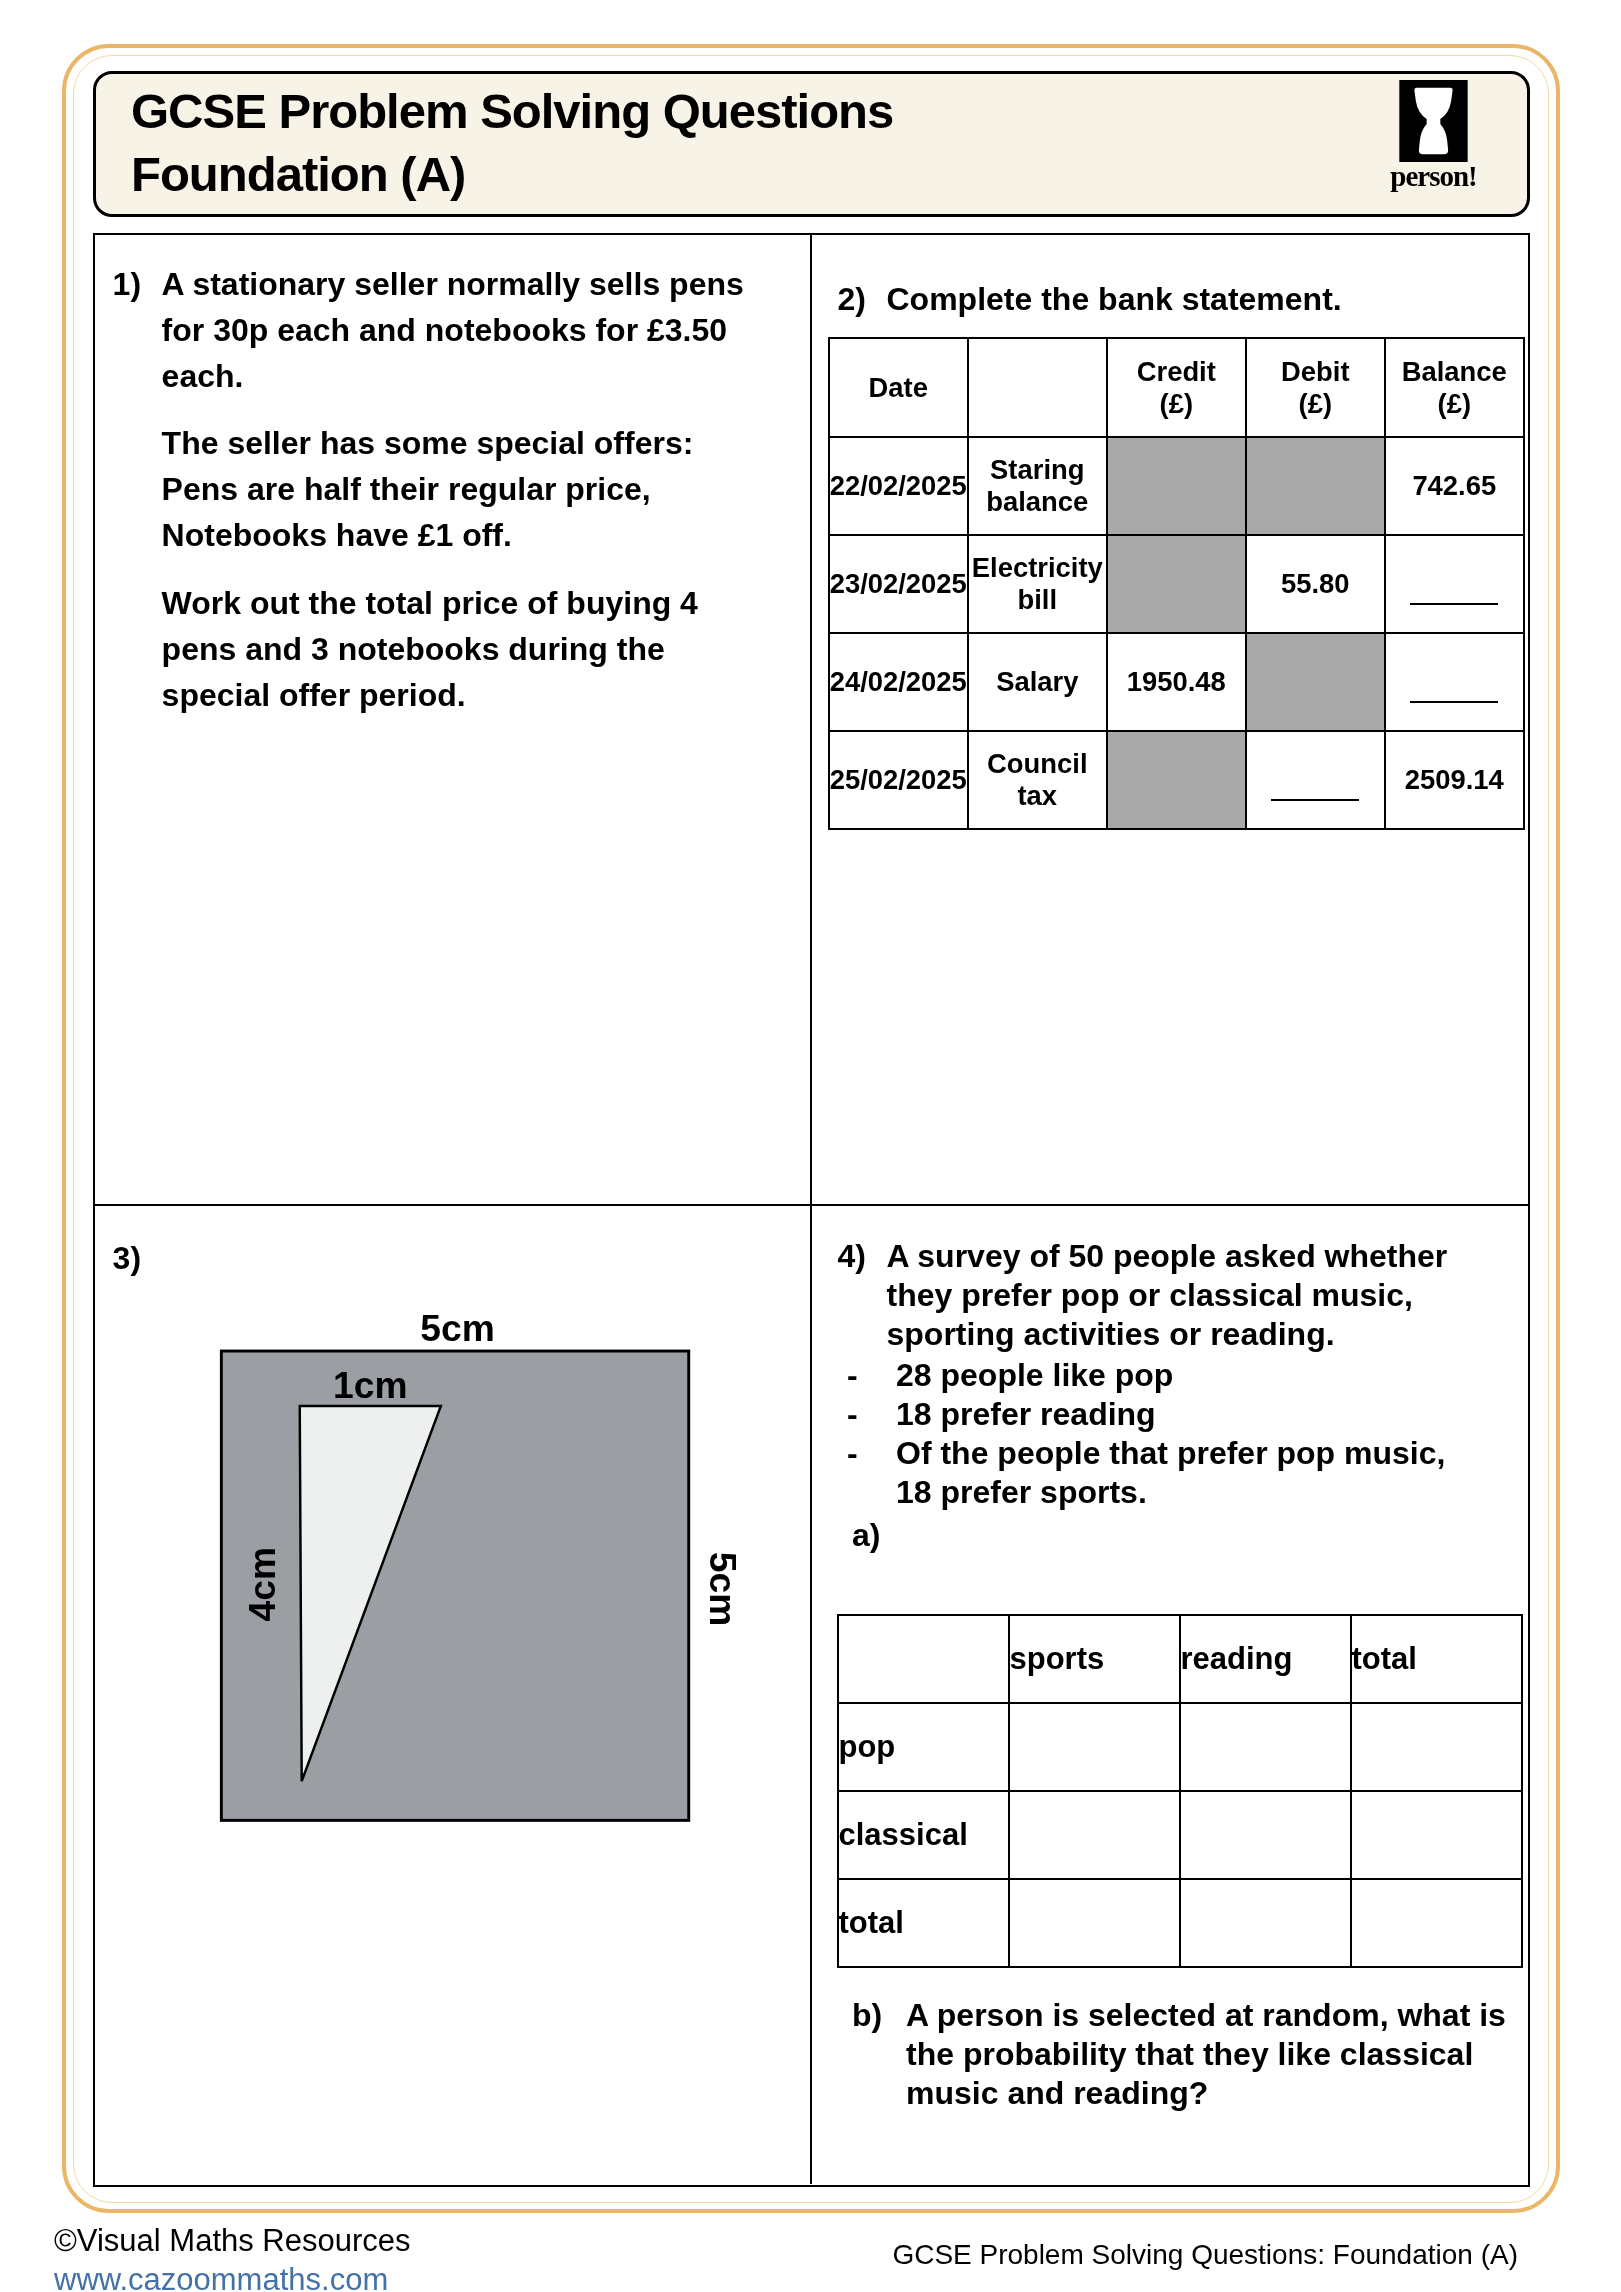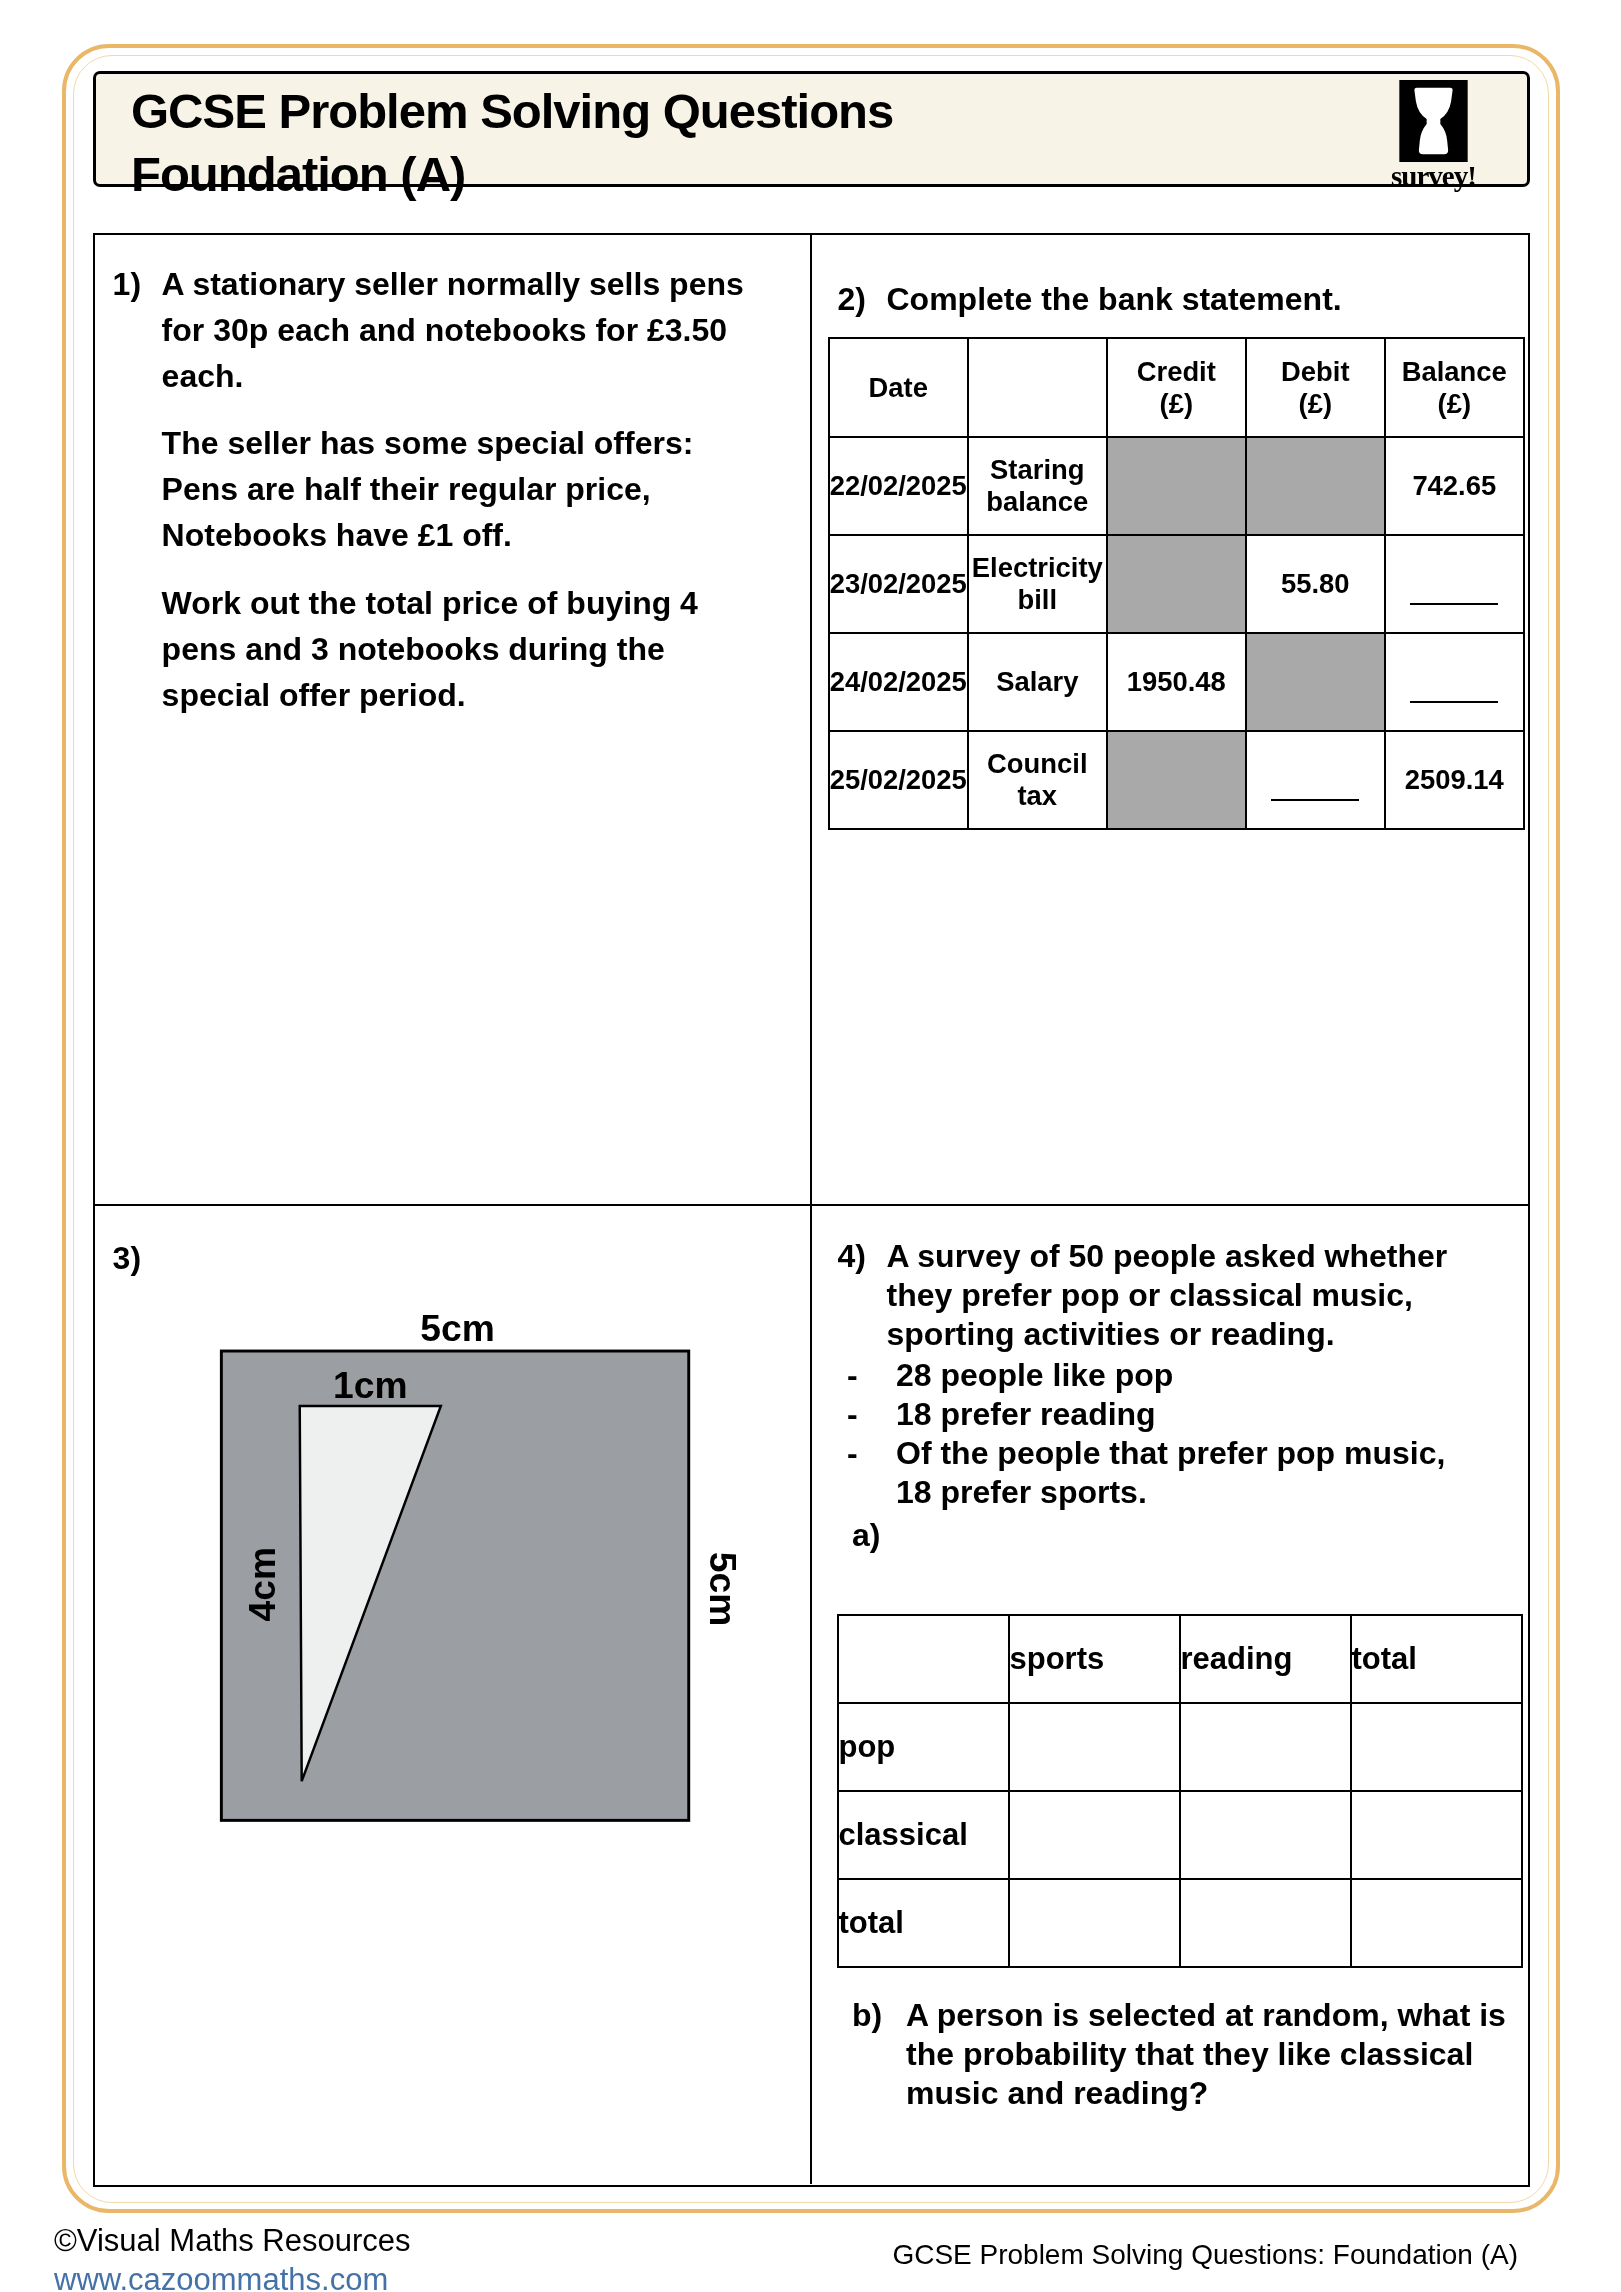--- a/index.html
+++ b/index.html
@@ -6,22 +6,22 @@
   .page{position:relative;width:1621px;height:2293px;background:#ffffff;
         font-family:"Liberation Sans",sans-serif;color:#000;overflow:hidden;}
 
   
   .gold-frame{position:absolute;left:62px;top:44px;width:1498px;height:2169px;
               border:4.9px solid #e9b767;border-radius:47px;box-sizing:border-box;}
   .gold-frame-inner{position:absolute;left:73px;top:55px;width:1476px;height:2148px;
               border:1px solid #f3d9a8;border-radius:39px;box-sizing:border-box;}
 
   
-  .header-box{position:absolute;left:93px;top:71px;width:1437px;height:116px;
-              background:#f7f3e6;border:3.9px solid #000;border-radius:7px;box-sizing:border-box;}
+  .header-box{position:absolute;left:93px;top:71px;width:1437px;height:146px;
+              background:#f7f3e6;border:3.9px solid #000;border-radius:19px;box-sizing:border-box;}
   .title-block{position:absolute;left:35px;top:5.9px;}
   .title-line{font-size:49px;font-weight:bold;line-height:63px;letter-spacing:-1px;}
   .logo{position:absolute;left:1274px;top:3.9px;width:127px;text-align:center;}
   .logo-mark{display:block;margin:2px auto 0 auto;}
   .logo-text{font-family:"Liberation Serif",serif;font-weight:bold;font-size:29px;
              letter-spacing:-1px;line-height:29px;}
 
   
   .main-box{position:absolute;left:93px;top:233px;width:1433px;height:1950px;
             border:2px solid #000;}
@@ -87,21 +87,21 @@
   <div class="header-box">
     <div class="title-block">
       <div class="title-line">GCSE Problem Solving Questions</div>
       <div class="title-line">Foundation (A)</div>
     </div>
     <div class="logo">
       <svg class="logo-mark" width="69" height="82" viewBox="0 0 70 84">
         <rect x="0" y="0" width="70" height="84" fill="#000"></rect>
         <path d="M 18 8 L 52 8 Q 55 8 54.5 11 L 53 22 Q 51 34 42 40 L 42 45 Q 48 52 49 62 L 50 72 Q 50 76 46 76 L 24 76 Q 20 76 20 72 L 21 62 Q 22 52 28 45 L 28 40 Q 19 34 17 22 L 15.5 11 Q 15 8 18 8 Z" fill="#fff"></path>
       </svg>
-      <div class="logo-text">survey!</div>
+      <div class="logo-text">person!</div>
     </div>
   </div>
 
   <div class="main-box">
 
     <div class="cell cell-q1">
       <div class="q-row q1-row">
         <span class="q-num">1)</span>
         <div class="q-text">
           <p class="q1-para pre">A stationary seller normally sells pens

